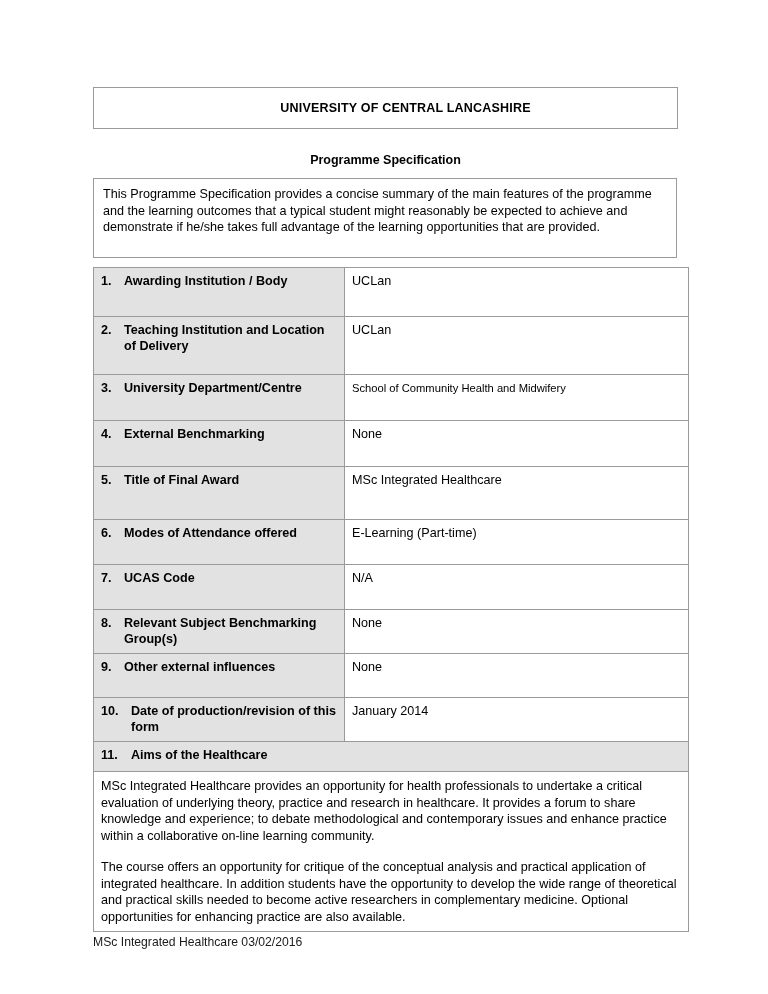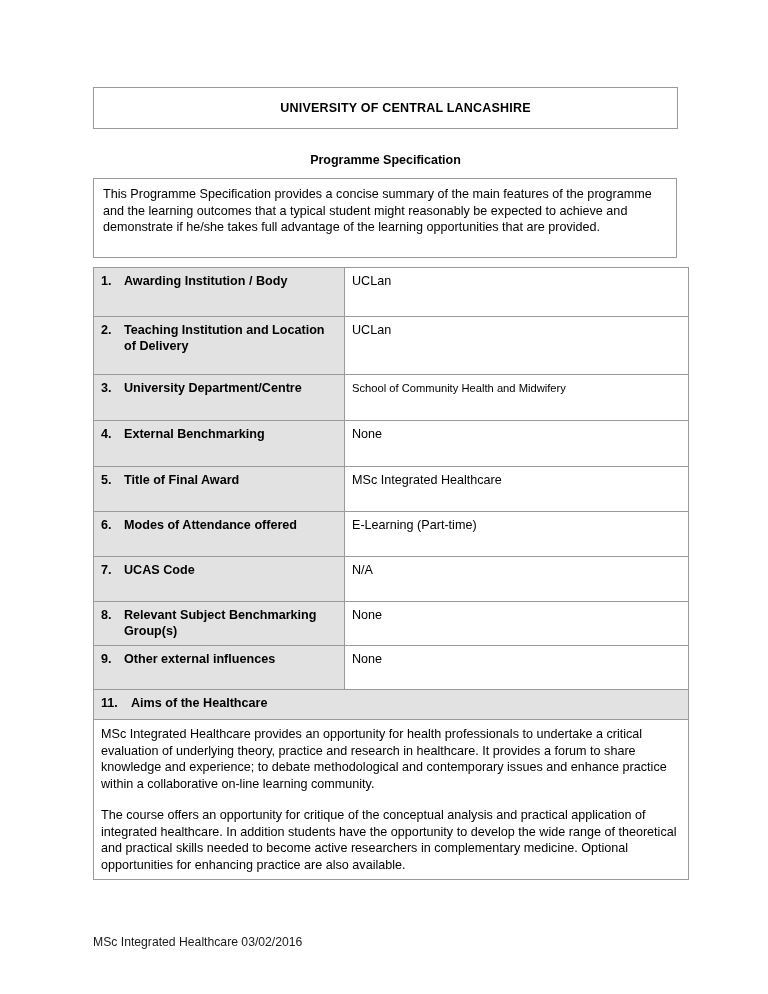--- a/index.html
+++ b/index.html
@@ -210,21 +210,21 @@
         <td class="value-cell" style="height:46px;">None</td>
       </tr>
 
       <tr>
         <td class="label-cell">
           <div class="label-row">
             <span class="label-num">5.</span>
             <span class="label-txt">Title of Final Award</span>
           </div>
         </td>
-        <td class="value-cell" style="height:45px;">MSc  Integrated Healthcare</td>
+        <td class="value-cell" style="height:53px;">MSc  Integrated Healthcare</td>
       </tr>
 
       <tr>
         <td class="label-cell">
           <div class="label-row">
             <span class="label-num">6.</span>
             <span class="label-txt">Modes of Attendance offered</span>
           </div>
         </td>
         <td class="value-cell" style="height:45px;">E-Learning (Part-time)</td>
@@ -253,20 +253,29 @@
       <tr>
         <td class="label-cell">
           <div class="label-row">
             <span class="label-num">9.</span>
             <span class="label-txt">Other external influences</span>
           </div>
         </td>
         <td class="value-cell" style="height:44px;">None</td>
       </tr>
 
+      <tr>
+        <td class="label-cell">
+          <div class="label-row">
+            <span class="label-num wide">10.</span>
+            <span class="label-txt">Date of production/revision of this form</span>
+          </div>
+        </td>
+        <td class="value-cell" style="height:44px;">January 2014</td>
+      </tr>
 
       <tr>
         <td class="section-header" colspan="2">
           <div class="label-row">
             <span class="label-num wide">11.</span>
             <span class="label-txt">Aims of the Healthcare</span>
           </div>
         </td>
       </tr>
 

